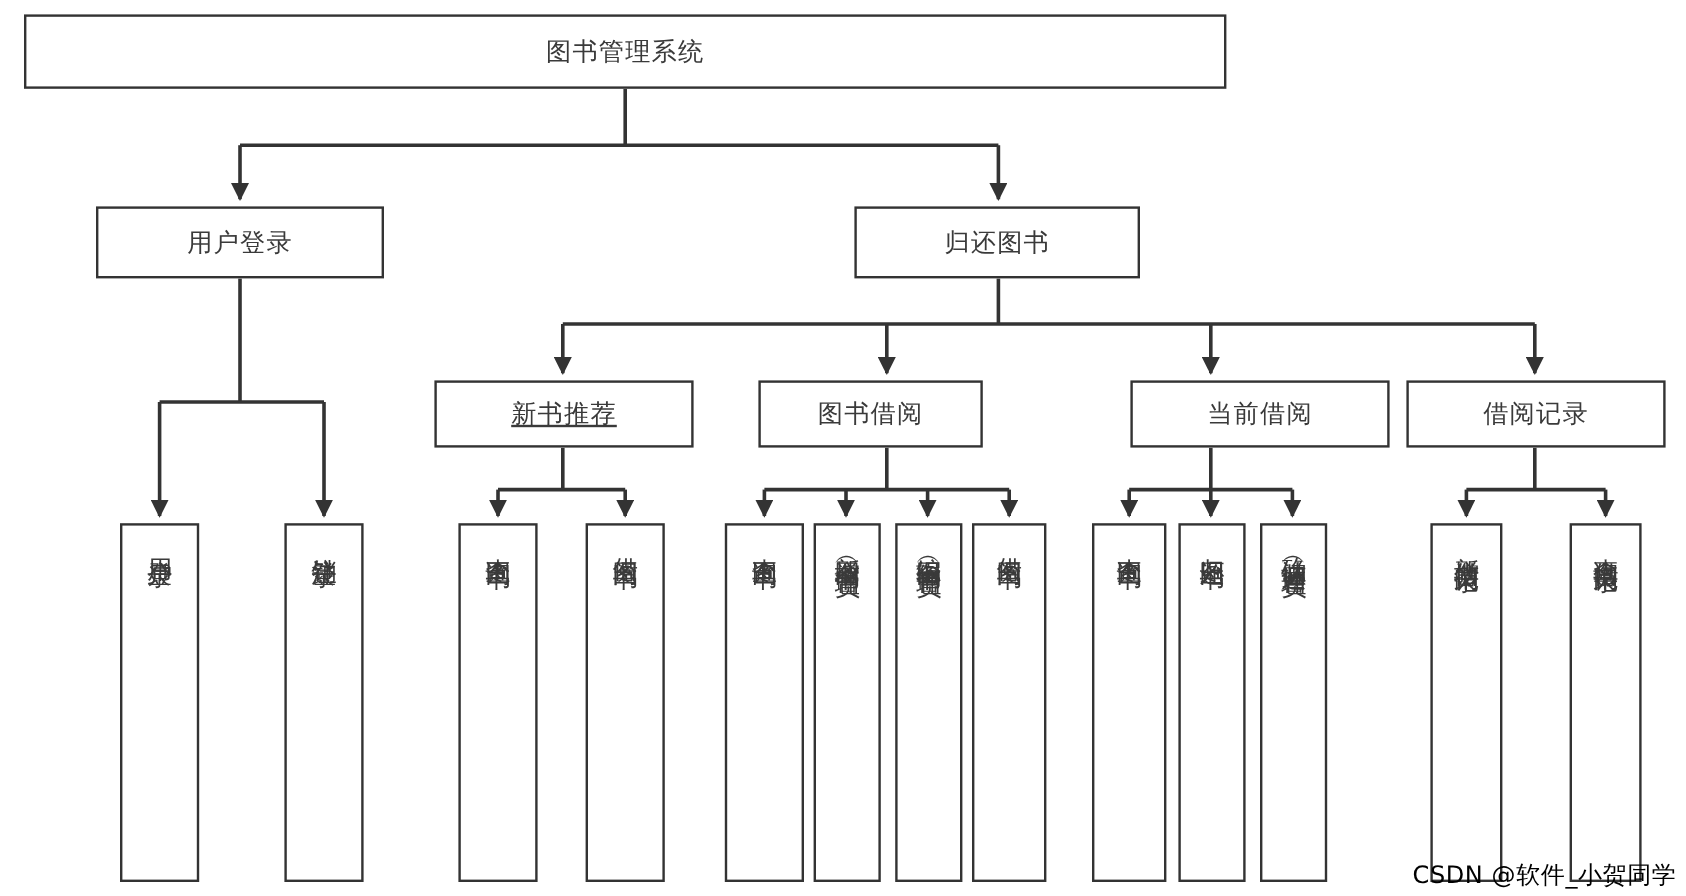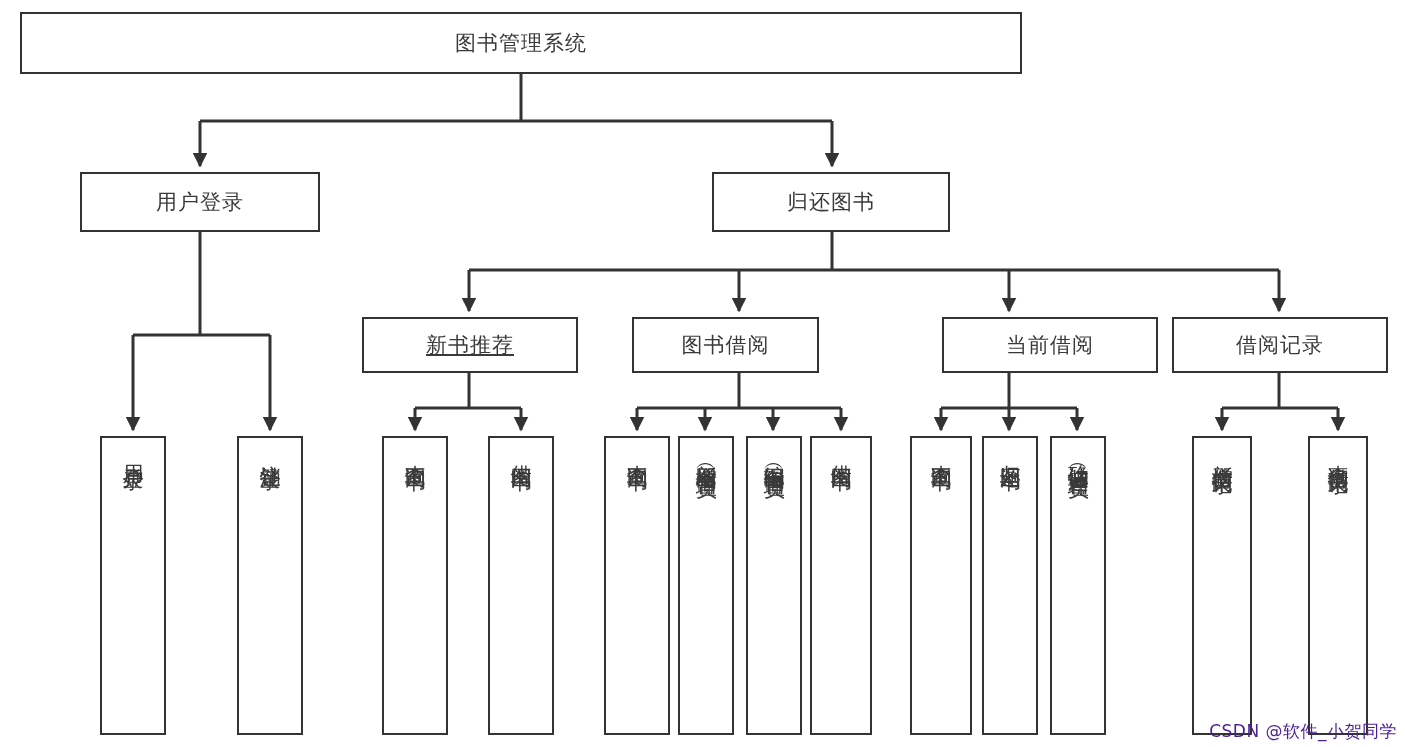--- a/index.html
+++ b/index.html
@@ -46,22 +46,22 @@
     font-size: 21px;
     line-height: 1.06;
     letter-spacing: 2px;
     white-space: nowrap;
     display: block;
   }
   .watermark {
     position: absolute;
     right: 8px;
     bottom: 4px;
-    font-size: 17px;
-    color: #4c1d95;
+    font-size: 20px;
+    color: #000000;
     letter-spacing: 0.5px;
     white-space: nowrap;
     z-index: 5;
   }
 </style>
 </head>
 <body>
 
 <svg id="diagram-canvas" viewBox="0 0 1405 747" xmlns="http://www.w3.org/2000/svg">
   <defs>

